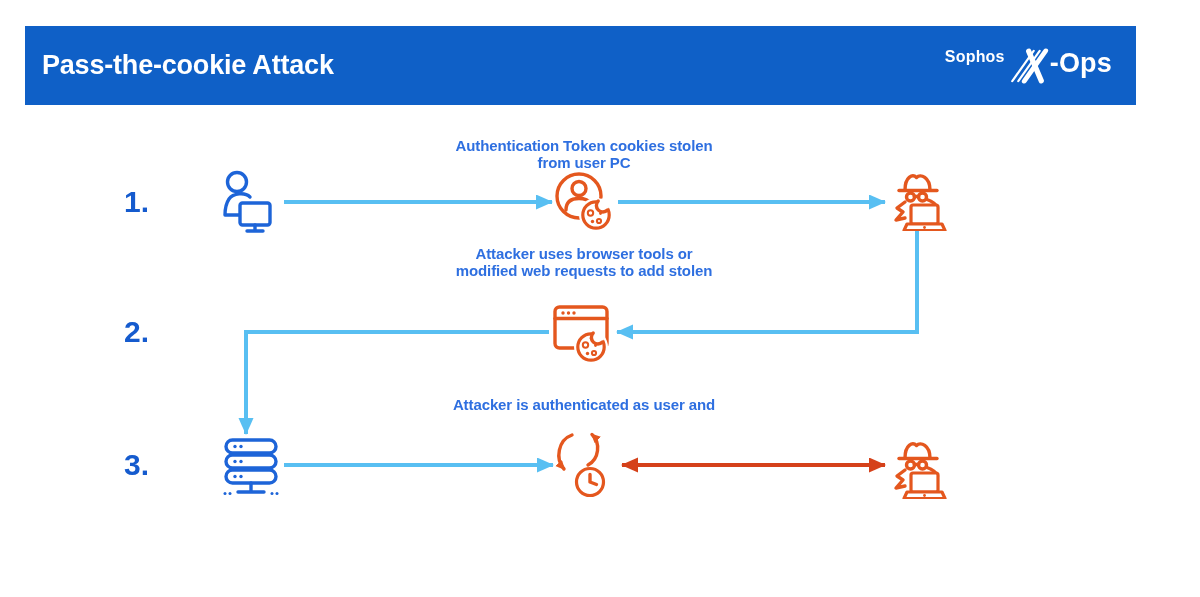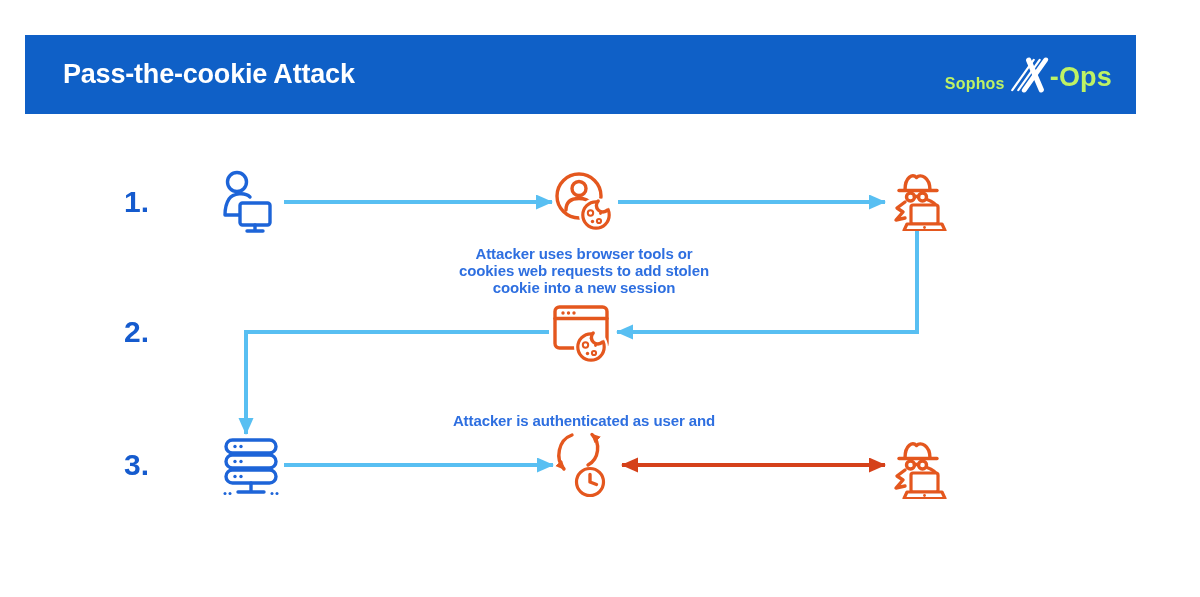--- a/index.html
+++ b/index.html
@@ -12,26 +12,26 @@
     --arrow-red:#D5411A;
   }
   *{margin:0;padding:0;box-sizing:border-box}
   html,body{width:1200px;height:597px;background:#fff;overflow:hidden}
   body{font-family:"Liberation Sans",sans-serif;position:relative}
 
   .canvas{position:absolute;inset:0}
 
   
   .titlebar{
-    position:absolute;left:25px;top:35px;width:1111px;height:79px;
+    position:absolute;left:25px;top:26px;width:1111px;height:79px;
     background:var(--header-bg);display:flex;align-items:center;justify-content:space-between;
-    padding:0 24px 0 38px;
+    padding:0 24px 0 17px;
   }
   .titlebar h1{color:#fff;font-size:27px;font-weight:700;letter-spacing:-.2px}
-  .logo{display:flex;align-items:flex-end;color:#bef264}
+  .logo{display:flex;align-items:flex-start;color:#ffffff}
   .logo .brand{font-size:16px;font-weight:600;letter-spacing:.2px}
   .logo .xglyph{margin:0 1px 0 2px;display:block}
   .logo .suffix{font-size:27px;font-weight:600;letter-spacing:.2px}
 
   
   .connectors{position:absolute;left:0;top:0}
   .ln-b{stroke:var(--arrow-light-blue);stroke-width:4;fill:none}
   .ln-r{stroke:var(--arrow-red);stroke-width:4;fill:none}
   .mk-b{fill:var(--arrow-light-blue)}
   .mk-r{fill:var(--arrow-red)}
@@ -111,26 +111,29 @@
     </g>
     <g>
       <path class="ln-r" d="M622 465 L885 465" marker-start="url(#mR)" marker-end="url(#mR)"></path>
     </g>
   </svg>
 
   <div class="step-num" style="top:185px">1.</div>
   <div class="step-num" style="top:315px">2.</div>
   <div class="step-num" style="top:448px">3.</div>
 
+  <div class="caption" style="top:137px">
+    <span>Authentication Token cookies stolen</span>
+    <span>from user PC</span>
+  </div>
   <div class="caption" style="top:245px">
     <span>Attacker uses browser tools or</span>
-    <span>cookies web requests to add stolen</span>
-    <span>cookie into a new session</span>
-  </div>
-  <div class="caption" style="top:412px">
+    <span>modified web requests to add stolen</span>
+  </div>
+  <div class="caption" style="top:396px">
     <span>Attacker is authenticated as user and</span>
   </div>
 
   <svg class="icon" style="left:220px;top:170px" width="58" height="72" viewBox="0 0 58 72">
     <circle class="st-b" cx="17" cy="12" r="9.5"></circle>
     <path class="st-b" d="M30 27 C25 22 13 23 9 29 C6 33.5 5 39 5 45 L20 45"></path>
     <rect class="st-b-white" x="20" y="33" width="30" height="22" rx="2.5"></rect>
     <path class="st-b" d="M35 55 L35 61 M27 61 L43 61"></path>
   </svg>
 

